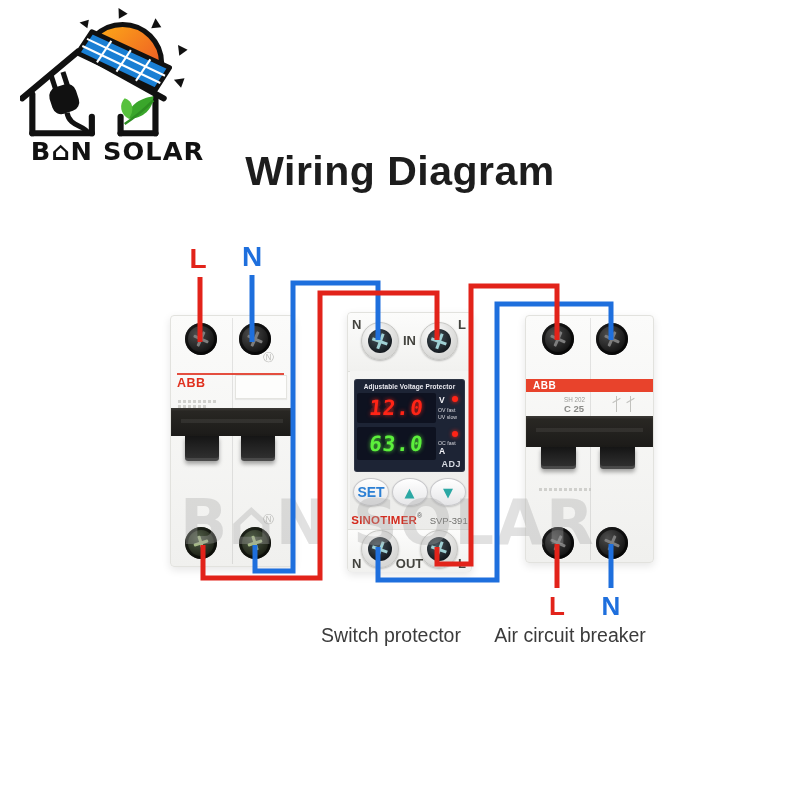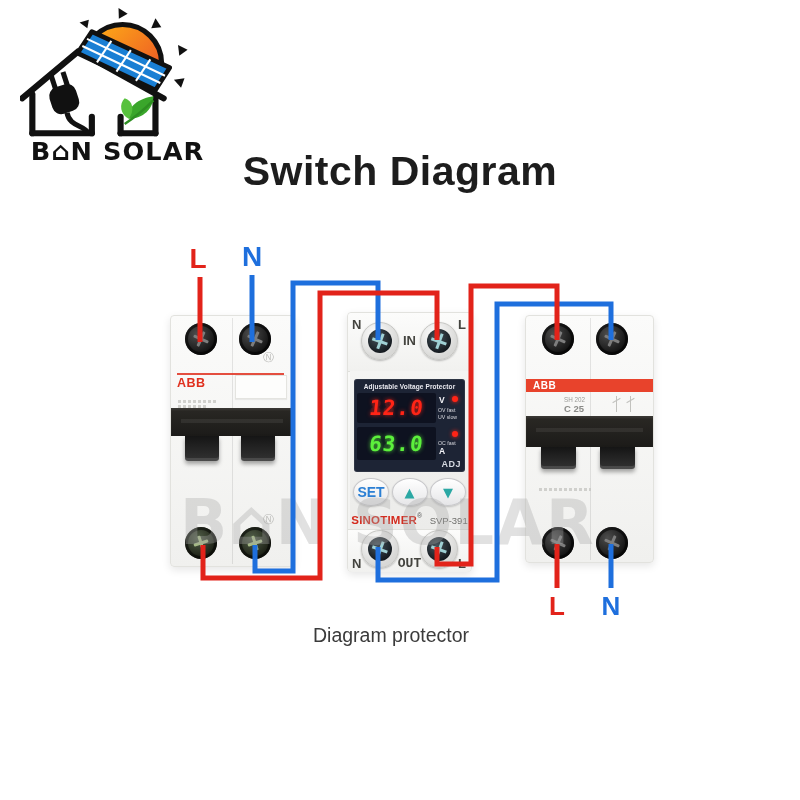--- a/index.html
+++ b/index.html
@@ -154,21 +154,21 @@
       <path d="M-2,12 C-4,26 10,28 12,38" stroke="#111" stroke-width="5" fill="none"></path>
     </g>
     <g transform="translate(104,94)">
       <path d="M2,16 C0,4 12,-4 26,-6 C26,6 16,16 2,16 Z" fill="#3aa62b"></path>
       <path d="M2,16 C-6,12 -8,2 -2,-4 C6,-2 8,8 2,16 Z" fill="#57c13d"></path>
       <path d="M-2,21 C10,13 18,6 26,-2" stroke="#2e8f22" stroke-width="2.4" fill="none"></path>
     </g>
     <text x="95" y="150" text-anchor="middle" font-family="DejaVu Sans, sans-serif" font-size="25" font-weight="bold" fill="#111" letter-spacing="1"><tspan>B</tspan><tspan>⌂</tspan><tspan>N SOLAR</tspan></text>
   </svg>
 
-  <div class="title">Switch Diagram</div>
+  <div class="title">Wiring Diagram</div>
 
   <div class="wm">B⌂N SOLAR</div>
 
   <div class="device" style="left:170px;top:315px;width:122px;height:250px;">
     <div class="pole-line"></div>
     <div class="term dark" style="left:14px;top:7px;"></div>
     <div class="term dark" style="left:68px;top:7px;"></div>
     <span class="polemark" style="left:92px;top:34px;">Ⓝ</span>
     <div class="abb-line" style="top:57px;"></div>
     <span class="abb-text">ABB</span>
@@ -215,21 +215,21 @@
       <div class="vpbtn set">SET</div>
       <div class="vpbtn arrow">▲</div>
       <div class="vpbtn arrow">▼</div>
     </div>
     <div class="vp-brand">
       <span class="sino">SINOTIMER</span><span class="reg">®</span>
       <span class="vpmodel">SVP-391</span>
     </div>
     <div class="vp-plate bottom">
       <span class="vp-lbl" style="left:4px;bottom:1px;">N</span>
-      <span class="vp-lbl" style="left:50%;bottom:1px;transform:translateX(-50%);font-family:Liberation Mono, monospace;">OUT</span>
+      <span class="vp-lbl" style="left:50%;bottom:1px;transform:translateX(-50%);">OUT</span>
       <span class="vp-lbl" style="right:5px;bottom:1px;">L</span>
       <div class="term silver" style="left:13px;top:0px;"></div>
       <div class="term silver" style="left:72px;top:0px;"></div>
     </div>
   </div>
 
   <div class="device" style="left:525px;top:315px;width:127px;height:246px;">
     <div class="pole-line"></div>
     <div class="term dark" style="left:16px;top:7px;"></div>
     <div class="term dark" style="left:70px;top:7px;"></div>
@@ -259,15 +259,16 @@
     <path class="wire red" d="M437,547 V564 H471 V286 H557 V340"></path>
     <path class="wire red" d="M557,544 V588"></path>
     <path class="wire blue" d="M611,544 V588"></path>
   </svg>
 
   <div class="wire-label red" style="left:183px;top:243px;font-size:28px;">L</div>
   <div class="wire-label blue" style="left:237px;top:241px;font-size:28px;">N</div>
   <div class="wire-label red" style="left:542px;top:591px;font-size:26px;">L</div>
   <div class="wire-label blue" style="left:596px;top:591px;font-size:26px;">N</div>
 
-  <div class="caption" style="left:296px;">Diagram protector</div>
+  <div class="caption" style="left:296px;">Switch protector</div>
+  <div class="caption" style="left:475px;">Air circuit breaker</div>
 
 </div>
 
 </body></html>

